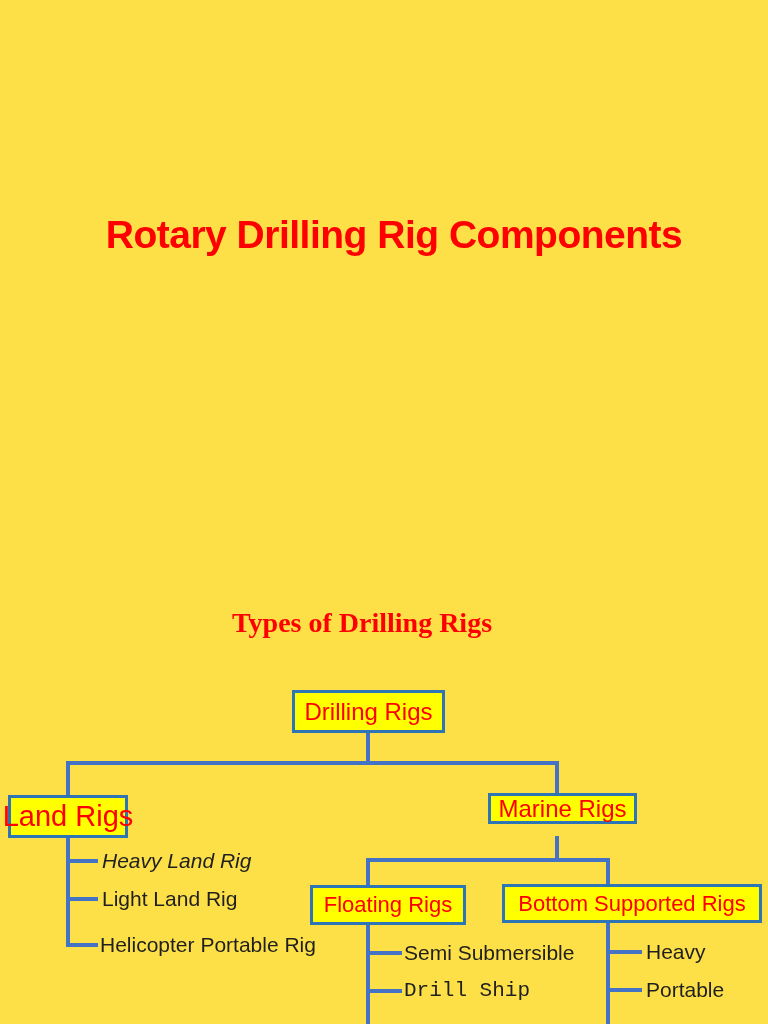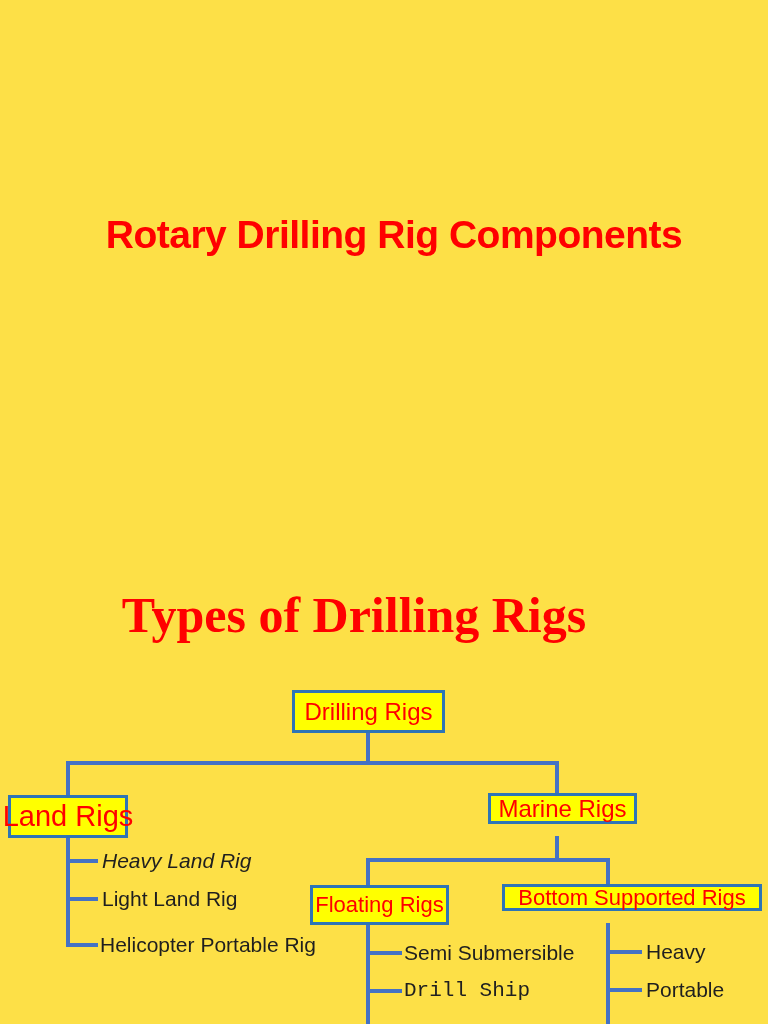--- a/index.html
+++ b/index.html
@@ -7,22 +7,22 @@
     position:relative;width:768px;height:1024px;background:#fde047;
     overflow:hidden;font-family:"Liberation Sans",sans-serif;
   }
   .slide-title{
     position:absolute;top:212px;left:10px;width:768px;margin:0;
     text-align:center;font-size:39px;font-weight:bold;letter-spacing:-0.5px;
     color:var(--heading,#FF0000);font-family:"Liberation Sans",sans-serif;
     line-height:46px;white-space:nowrap;
   }
   .diagram-heading{
-    position:absolute;top:592px;left:0;width:708px;margin:0;
-    text-align:center;font-size:50px;font-weight:bold;
+    position:absolute;top:592px;left:0;width:708px;margin:8px;
+    text-align:center;font-size:28px;font-weight:bold;
     color:var(--heading,#FF0000);font-family:"Liberation Serif",serif;
     line-height:46px;white-space:nowrap;
   }
   .node{
     position:absolute;box-sizing:border-box;
     background:var(--node-fill,#FFFF00);
     border:3px solid var(--node-border,#2E75B6);
     color:var(--node-text,#FF0000);
     display:flex;align-items:center;justify-content:center;
     white-space:nowrap;font-family:"Liberation Sans",sans-serif;
@@ -66,23 +66,23 @@
     <div class="line" style="left:606px;top:923px;width:4px;height:101px;"></div>
     <div class="line" style="left:606px;top:950px;width:36px;height:4px;"></div>
     <div class="line" style="left:606px;top:988px;width:36px;height:4px;"></div>
 
     <div class="node" style="left:292px;top:690px;width:153px;height:43px;font-size:24px;">Drilling Rigs</div>
 
     <div class="node" style="left:8px;top:795px;width:120px;height:43px;font-size:29px;">Land Rigs</div>
 
     <div class="node" style="left:488px;top:793px;width:149px;height:31px;font-size:24px;text-align:center;">Marine Rigs</div>
 
-    <div class="node" style="left:310px;top:885px;width:139px;height:40px;font-size:22px;">Floating Rigs</div>
+    <div class="node" style="left:310px;top:885px;width:156px;height:40px;font-size:22px;">Floating Rigs</div>
 
-    <div class="node" style="left:502px;top:884px;width:260px;height:27px;font-size:22px;">Bottom Supported Rigs</div>
+    <div class="node" style="left:502px;top:884px;width:260px;height:39px;font-size:22px;">Bottom Supported Rigs</div>
 
     <div class="leaf" style="left:102px;top:849px;font-style:italic;">Heavy Land Rig</div>
     <div class="leaf" style="left:102px;top:887px;">Light Land Rig</div>
     <div class="leaf" style="left:100px;top:933px;">Helicopter Portable Rig</div>
 
     <div class="leaf" style="left:404px;top:941px;">Semi Submersible</div>
     <div class="leaf" style="left:404px;top:979px;font-family:Liberation Mono, monospace;">Drill Ship</div>
 
     <div class="leaf" style="left:646px;top:940px;">Heavy</div>
     <div class="leaf" style="left:646px;top:978px;">Portable</div>

